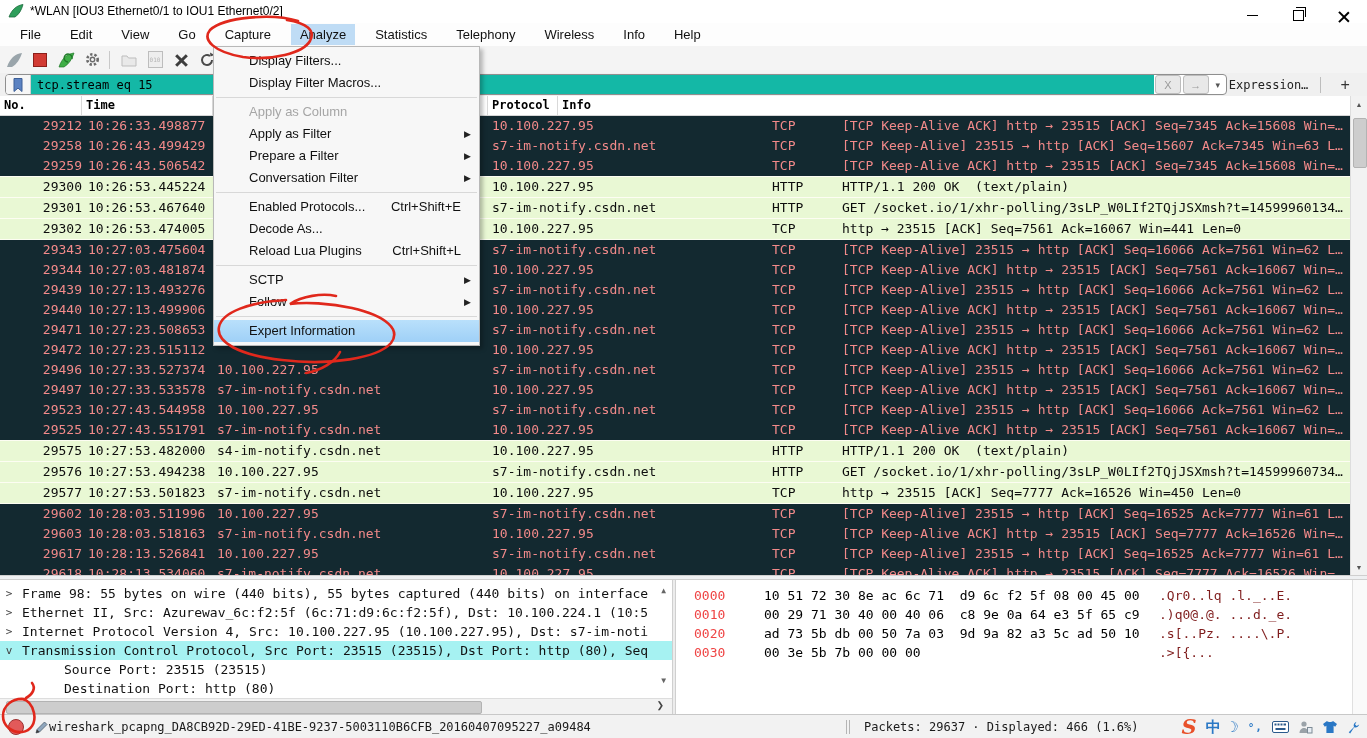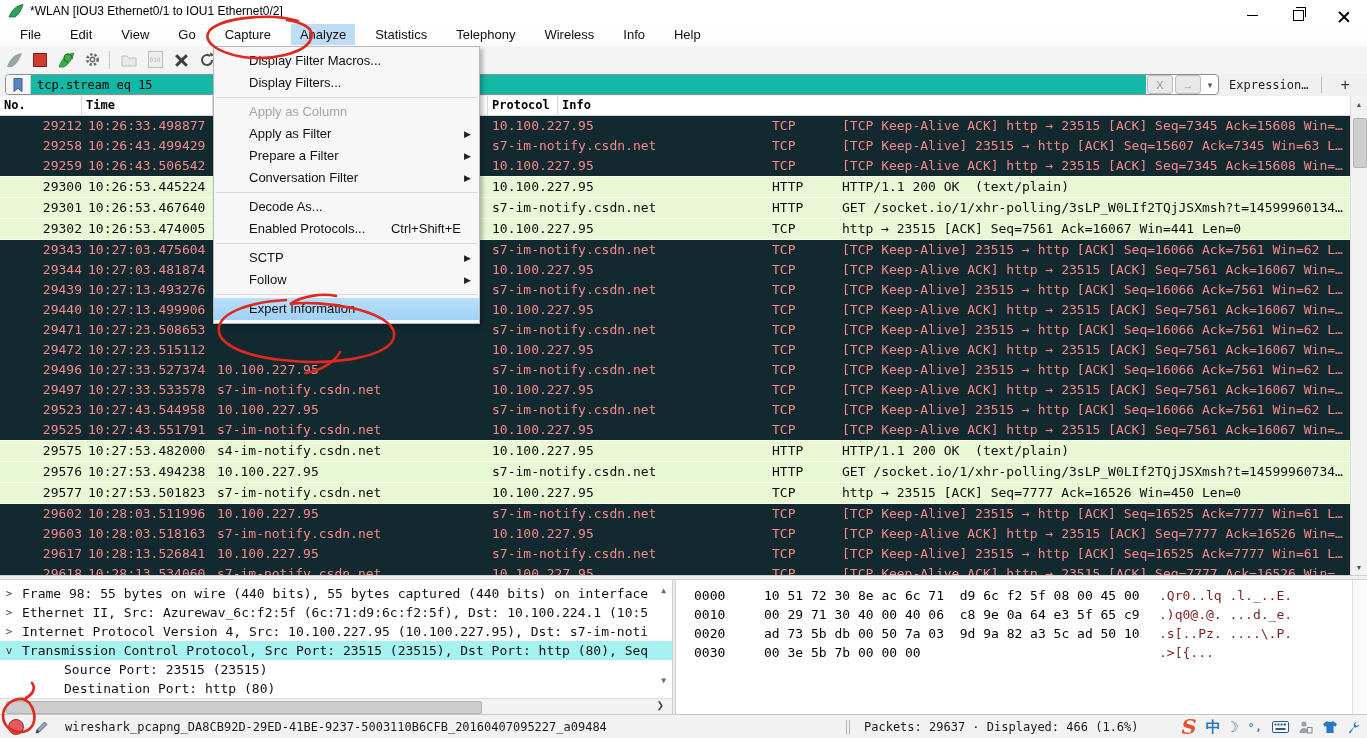--- a/index.html
+++ b/index.html
@@ -38,21 +38,21 @@
   .filterbar{position:absolute;left:0;top:73px;width:1367px;height:23px;background:#f0f0f0;
              display:flex;align-items:center;border-bottom:1px solid #cfcfcf;}
   .filter-wrap{display:flex;align-items:center;height:19px;margin-left:5px;width:1237px;
                border:1px solid #8f8f8f;border-radius:4px;background:#fff;overflow:hidden;}
   .bm-btn{width:24px;height:19px;background:#f6f6f6;display:flex;align-items:center;justify-content:center;border-right:1px solid #d0d0d0;}
   .filter-input{flex:1;height:19px;border:none;outline:none;background:#14b8a6;
                 font-family:"DejaVu Sans Mono",monospace;font-size:12px;padding:0 6px;color:#000;}
   .f-btn{width:24px;height:17px;margin:0 1px;background:#e8e8e8;border:1px solid #bdbdbd;border-radius:3px;
          display:flex;align-items:center;justify-content:center;color:#9a9a9a;font-size:11px;}
   .f-caret{width:16px;display:flex;align-items:center;justify-content:center;color:#555;font-size:9px;}
-  .expr-btn{margin-left:10px;font-size:12px;font-family:"DejaVu Sans Mono",monospace;color:#222;}
+  .expr-btn{margin-left:2px;font-size:12px;font-family:"DejaVu Sans Mono",monospace;color:#222;}
   .fb-sep{width:1px;height:16px;background:#bdbdbd;margin:0 12px;}
   .plus-btn{font-size:16px;color:#333;margin-right:10px;width:24px;text-align:center;}
   
   .plist{position:absolute;left:0;top:96px;width:1351px;height:479px;background:#fff;
          font-family:"DejaVu Sans Mono",monospace;font-size:13px;overflow:hidden;}
   .phead{display:flex;height:19px;line-height:19px;background:#fff;border-bottom:1px solid #d6d6d6;
          font-size:12px;color:#000;font-weight:bold;}
   .phead span{border-right:1px solid #d9d9d9;box-sizing:border-box;padding-left:4px;overflow:hidden;white-space:nowrap;}
   .prow{display:flex;height:20px;line-height:20px;white-space:nowrap;}
   .prow span{box-sizing:border-box;overflow:hidden;white-space:pre;}
@@ -84,31 +84,31 @@
   .detail-pad{height:4px;}
   .d-upav{position:absolute;right:6px;top:6px;color:#666;font-size:8px;}
   .d-dnav{position:absolute;right:6px;top:96px;color:#666;font-size:8px;}
   .hscroll{position:absolute;left:0;top:698px;width:672px;height:16px;background:#f2f2f2;border-top:1px solid #ddd;}
   .hs-thumb{position:absolute;left:6px;top:2px;width:474px;height:11px;background:#cdcdcd;border:1px solid #b3b3b3;border-radius:2px;}
   .hs-arrow{position:absolute;right:8px;top:1px;color:#444;font-size:9px;}
   .pane-div{position:absolute;left:672px;top:580px;width:4px;height:134px;background:#ececec;border-left:1px solid #cfcfcf;border-right:1px solid #cfcfcf;box-sizing:border-box;}
   .hexpane{position:absolute;left:676px;top:580px;width:676px;height:134px;background:#fff;overflow:hidden;
            font-family:"DejaVu Sans Mono",monospace;font-size:13px;}
   .hexrow{height:19px;line-height:19px;white-space:pre;display:flex;}
-  .hexrow .off{width:52px;color:#000000;text-align:left;padding-left:18px;flex:none;}
+  .hexrow .off{width:52px;color:#ef4444;text-align:left;padding-left:18px;flex:none;}
   .hexrow .bytes{padding-left:18px;width:395px;flex:none;color:#000;}
   .hexrow .ascii{color:#7f1d1d;}
   .hex-pad{height:6px;}
   .right-gutter{position:absolute;left:1352px;top:580px;width:15px;height:134px;background:#fafafa;border-left:1px solid #e0e0e0;}
   
   .statusbar{position:absolute;left:0;top:714px;width:1367px;height:24px;background:#f2f2f2;border-top:1px solid #c8c8c8;
              display:flex;align-items:center;font-family:"DejaVu Sans Mono",monospace;font-size:12px;color:#1a1a1a;}
   .exp-dot{width:14px;height:14px;border-radius:50%;background:#e25a5a;border:1px solid #9c2f2f;margin-left:8px;}
   .pencil{margin-left:10px;}
-  .sb-file{margin-left:16px;white-space:nowrap;overflow:hidden;}
+  .sb-file{white-space:nowrap;overflow:hidden;}
   .sb-right{margin-left:auto;display:flex;align-items:center;}
   .sb-seps{display:flex;margin-right:14px;}
   .sb-seps i{width:1px;height:14px;background:#b5b5b5;margin-left:2px;display:block;}
   .sb-packets{white-space:nowrap;}
   .tray{display:flex;align-items:center;margin-left:34px;margin-right:6px;}
   .tray .t-ic{margin-left:9px;display:flex;align-items:center;justify-content:center;}
   .sogou-s{font-family:"DejaVu Serif",serif;font-weight:bold;font-style:italic;font-size:21px;color:#e8502a;line-height:18px;}
   .zh{color:#2a78c5;font-weight:bold;font-size:15px;font-family:"DejaVu Sans",sans-serif;}
   .moon{color:#2a78c5;font-size:15px;}
   .punc{color:#2a78c5;font-weight:bold;font-size:11px;letter-spacing:1px;}
@@ -500,30 +500,31 @@
         <span class="t-ic">
           <svg width="14" height="14" viewBox="0 0 16 16">
               <path d="M2,14 L8,8 C7,5.5 8,3 10.8,2 L9.2,5 L11,6.8 L14,5.2 C13,8 10.5,9 8.2,8.2 L3.6,15.4 Z" fill="#2a78c5"></path>
             </svg>
         </span>
       </div>
     </div>
   </div>
 
   <div class="menu-pop">
+    <div class="mi"><span>Display Filters...</span></div>
     <div class="mi"><span>Display Filter Macros...</span></div>
-    <div class="mi"><span>Display Filters...</span></div>
     <div class="msep"></div>
     <div class="mi disabled"><span>Apply as Column</span></div>
     <div class="mi"><span>Apply as Filter</span><span class="mi-arrow">▶</span></div>
     <div class="mi"><span>Prepare a Filter</span><span class="mi-arrow">▶</span></div>
     <div class="mi"><span>Conversation Filter</span><span class="mi-arrow">▶</span></div>
     <div class="msep"></div>
+    <div class="mi"><span>Enabled Protocols...</span><span class="mi-short">Ctrl+Shift+E</span></div>
     <div class="mi"><span>Decode As...</span></div>
-    <div class="mi"><span>Enabled Protocols...</span><span class="mi-short">Ctrl+Shift+E</span></div>
+    <div class="mi"><span>Reload Lua Plugins</span><span class="mi-short">Ctrl+Shift+L</span></div>
     <div class="msep"></div>
     <div class="mi"><span>SCTP</span><span class="mi-arrow">▶</span></div>
     <div class="mi"><span>Follow</span><span class="mi-arrow">▶</span></div>
     <div class="msep"></div>
     <div class="mi hl"><span>Expert Information</span></div>
   </div>
 
   <svg class="anno" viewBox="0 0 1367 738">
     <g fill="none" stroke="#e0281c" stroke-width="2.6" stroke-linecap="round">
       <path d="M298,21 C272,13 224,17 210,30 C202,40 214,52 243,57 C272,61 303,53 310,41 C316,30 306,23 287,20"></path>

